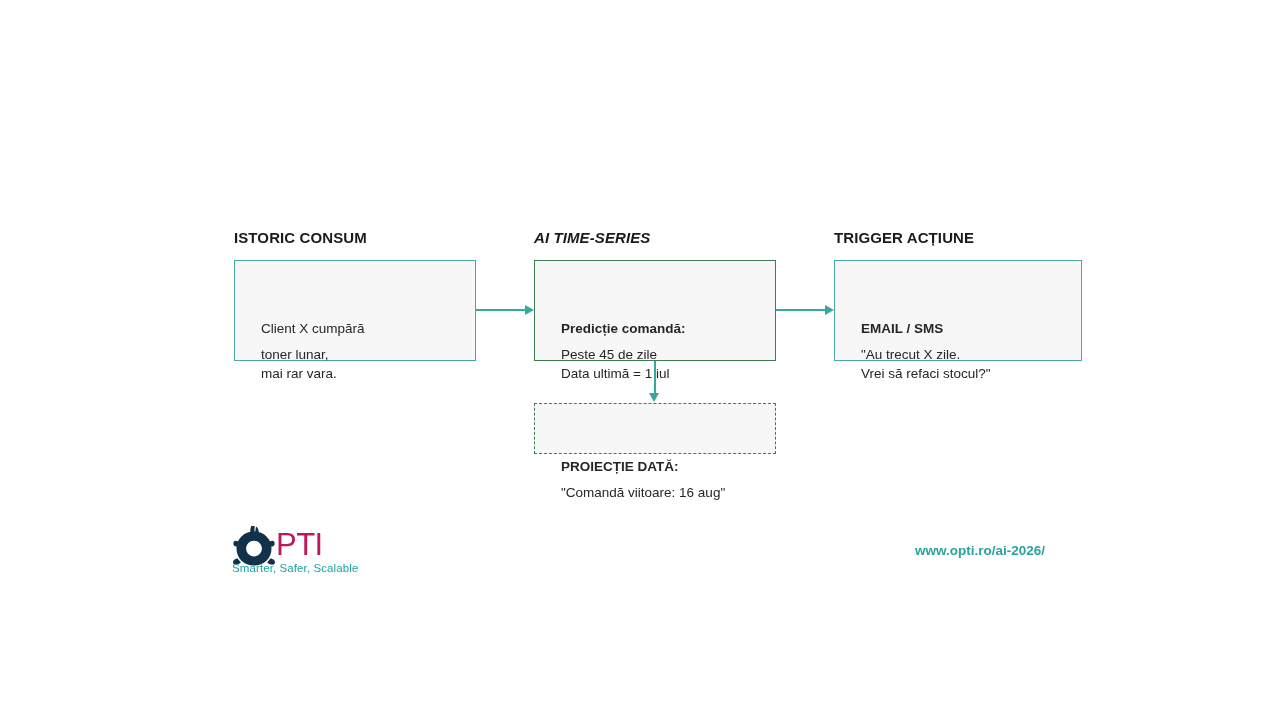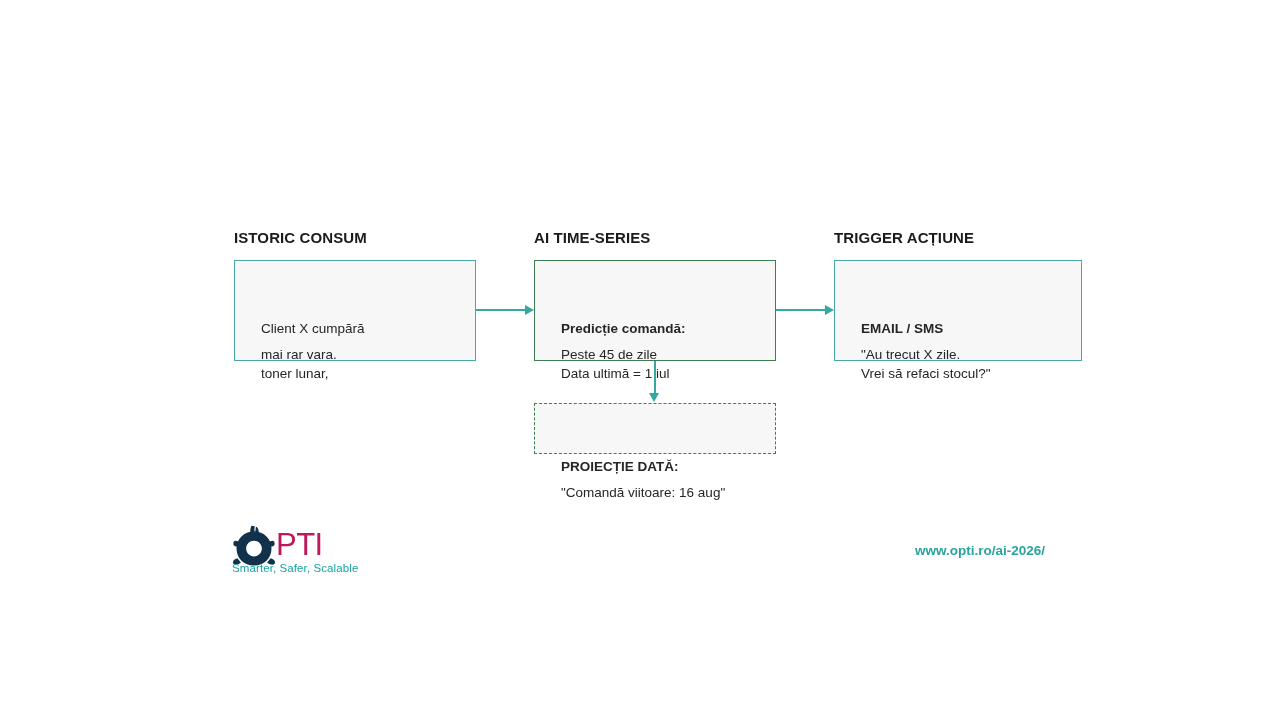--- a/index.html
+++ b/index.html
@@ -26,21 +26,21 @@
   
   .col-heading {
     position: absolute;
     font-size: 15px;
     font-weight: bold;
     letter-spacing: 0.1px;
     color: #1b1b1b;
     white-space: nowrap;
   }
   #heading-0 { left: 234px; top: 229px; }
-  #heading-1 { left: 534px; top: 229px; }
+  #heading-1 { left: 534px; top: 229px; font-style: italic; }
   #heading-2 { left: 834px; top: 229px; }
 
   
   .node {
     position: absolute;
     background: #f7f7f7;
     box-sizing: border-box;
     padding: 18px 0 0 26px;
   }
   .node.solid-teal  { border: 1.4px solid #4aa8a4; }
@@ -147,22 +147,22 @@
 <body>
 
 <div class="canvas">
 
   <div class="col-heading" id="heading-0">ISTORIC CONSUM</div>
   <div class="col-heading" id="heading-1">AI TIME-SERIES</div>
   <div class="col-heading" id="heading-2">TRIGGER ACȚIUNE</div>
 
   <div class="node solid-teal" id="node-istoric">
     <div class="node-line gap-after">Client X cumpără</div>
+    <div class="node-line">toner lunar,</div>
     <div class="node-line">mai rar vara.</div>
-    <div class="node-line">toner lunar,</div>
   </div>
 
   <div class="node solid-green" id="node-ai">
     <div class="node-line bold gap-after">Predicție comandă:</div>
     <div class="node-line">Peste 45 de zile</div>
     <div class="node-line">Data ultimă = 1 iul</div>
   </div>
 
   <div class="node solid-teal" id="node-trigger">
     <div class="node-line bold gap-after">EMAIL / SMS</div>

